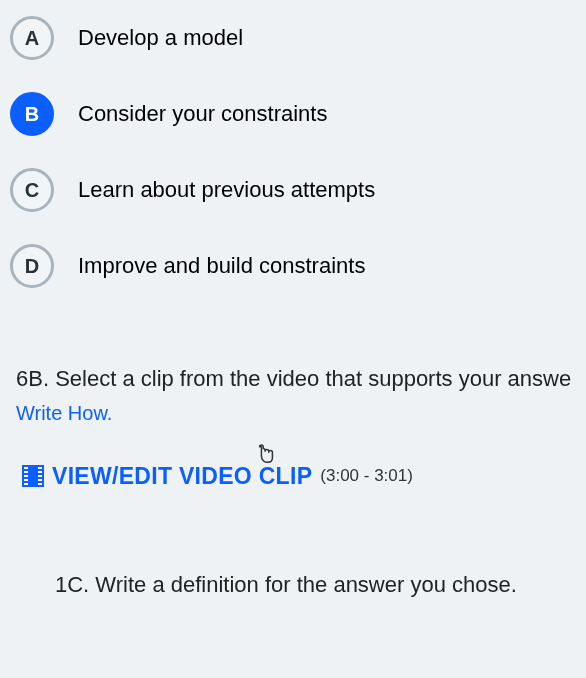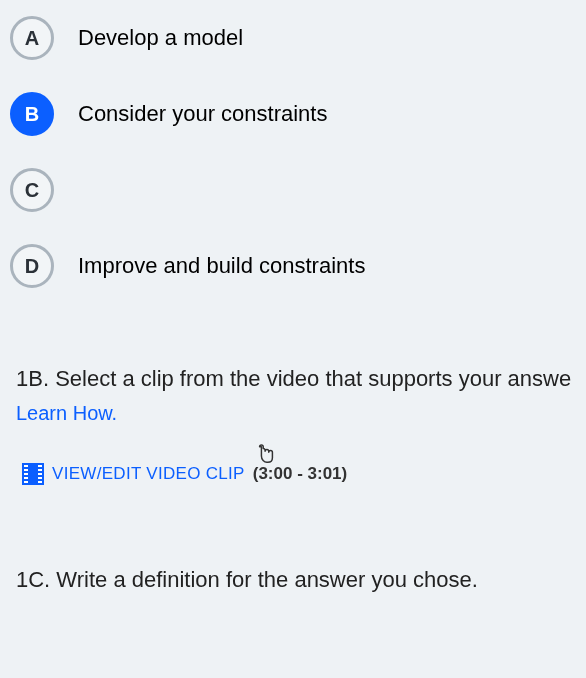--- a/index.html
+++ b/index.html
@@ -89,70 +89,72 @@
     background: repeating-linear-gradient(
       to bottom,
       #fff 0 2px,
       #0b5fff 2px 4px
     );
   }
   .film-icon::before { left: 2px; }
   .film-icon::after  { right: 2px; }
   .clip-label {
     color: #0b5fff;
-    font-weight: 400;
-    font-size: 17px;
+    font-weight: 700;
+    font-size: 23px;
     letter-spacing: 0.3px;
   }
   .clip-time {
     color: #333;
-    font-weight: 700;
+    font-weight: 400;
     font-size: 17px;
   }
   .cursor {
     position: absolute;
     left: 255px;
     top: 443px;
     width: 22px;
     height: 24px;
     pointer-events: none;
   }
   .sec1c {
     padding: 80px 0 0 16px;
+    margin-left: 39px;
   }
 </style>
 </head>
 <body>
 
 <div class="options">
 
   <div class="option-row">
     <div class="badge badge-outline">A</div>
     <div class="option-text">Develop a model</div>
   </div>
 
   <div class="option-row">
     <div class="badge badge-filled">B</div>
     <div class="option-text selected">Consider your constraints</div>
   </div>
 
   <div class="option-row">
     <div class="badge badge-outline">C</div>
+    <div class="option-text">Learn about previous attempts</div>
   </div>
 
   <div class="option-row">
     <div class="badge badge-outline">D</div>
     <div class="option-text">Improve and build constraints</div>
   </div>
 
 </div>
 
 <div class="sec1b">
-  <div class="q-text">1B. Select a clip from the video that supports your answe</div>
-  <a class="learn-how">Learn How.</a>
+  <div class="q-text">6B. Select a clip from the video that supports your answe</div>
+  <a class="learn-how">Write How.</a>
 
   <div class="clip-row">
     <span class="film-icon"></span>
     <span class="clip-label">VIEW/EDIT VIDEO CLIP</span>
     <span class="clip-time">(3:00 - 3:01)</span>
   </div>
 </div>
 
 <svg class="cursor" viewBox="0 0 24 26">
   <path d="M7 4 v10 c0 4 3 7 6 7 h1 c3 0 5-2 5-5 v-6 c0-1-1-2-2-2 s-2 1-2 2 v-1 c0-1-1-2-2-2 s-2 1-2 2 v-1 c0-1-1-2-2-2 V4 c0-1-1-2-2-2 s-2 1-2 2 z" fill="none" stroke="#333" stroke-width="1.6" stroke-linejoin="round"></path>

